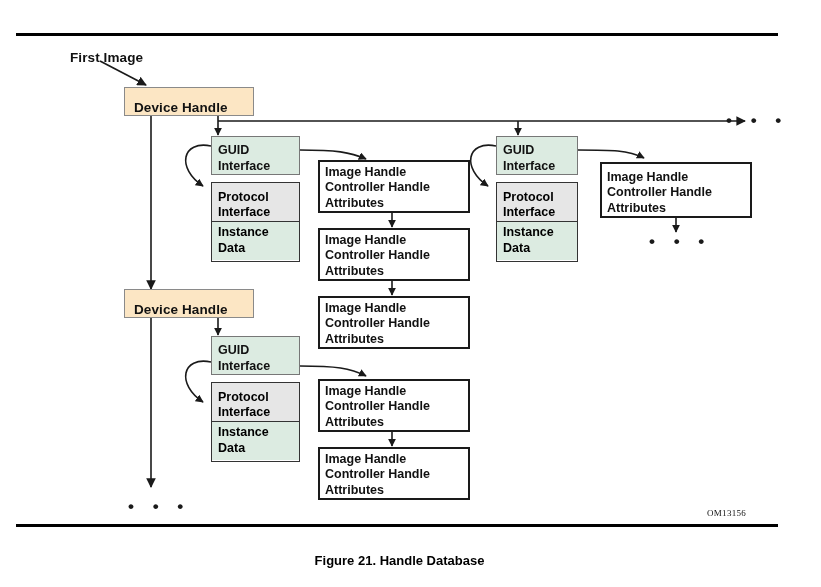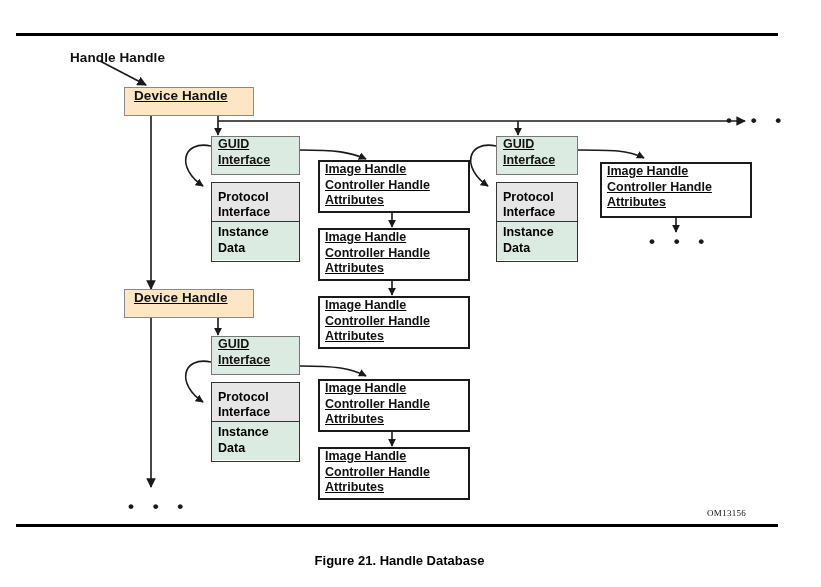--- a/index.html
+++ b/index.html
@@ -14,21 +14,21 @@
              color:#111;letter-spacing:.1px;white-space:nowrap;}
 
   .fig-id{position:absolute;left:707px;top:508px;font-size:9px;color:#111;
           font-family:Liberation Serif, serif;letter-spacing:.3px;}
 
   .caption{position:absolute;left:0;top:553px;width:799px;text-align:center;
            font-size:13px;font-weight:bold;color:#000;}
 
   
   .box{position:absolute;box-sizing:border-box;display:flex;flex-direction:column;
-       justify-content:flex-start;text-decoration:underline;}
+       justify-content:flex-end;}
   .box .ln{font-size:12.5px;font-weight:bold;line-height:15.5px;color:#111;
            white-space:nowrap;padding-left:6px;}
 
   .dev{background:#fce6c4;border:1.5px solid #8a8a8a;}
   .dev .ln{font-size:13.5px;padding-left:9px;letter-spacing:.1px;}
 
   .guid{background:#dcebe1;border:1.5px solid #777;}
 
   .pistack{border:1.5px solid #333;box-sizing:border-box;position:absolute;}
   .pi-top{background:#e6e6e6;box-sizing:border-box;display:flex;flex-direction:column;
@@ -46,21 +46,21 @@
 
   .dots{position:absolute;font-size:17px;font-weight:bold;letter-spacing:7px;
         color:#1a1a1a;line-height:1;}
 </style>
 </head>
 <body>
 
 <div class="rule" id="rule-top"></div>
 <div class="rule" id="rule-bottom"></div>
 
-<div class="lbl-first">Handle Handle</div>
+<div class="lbl-first">First Image</div>
 
 <svg class="ovl">
   <defs>
     <marker id="ah" viewBox="0 0 10 10" refX="9" refY="5" markerWidth="6" markerHeight="6" orient="auto-start-reverse">
       <path d="M0,0 L10,5 L0,10 z" fill="#1a1a1a"></path>
     </marker>
     <marker id="ahs" viewBox="0 0 10 10" refX="9" refY="5" markerWidth="5" markerHeight="5" orient="auto-start-reverse">
       <path d="M0,0 L10,5 L0,10 z" fill="#1a1a1a"></path>
     </marker>
   </defs>

